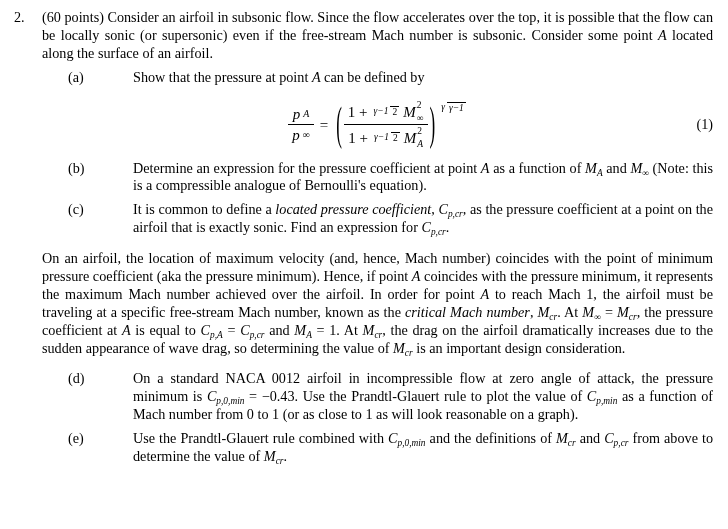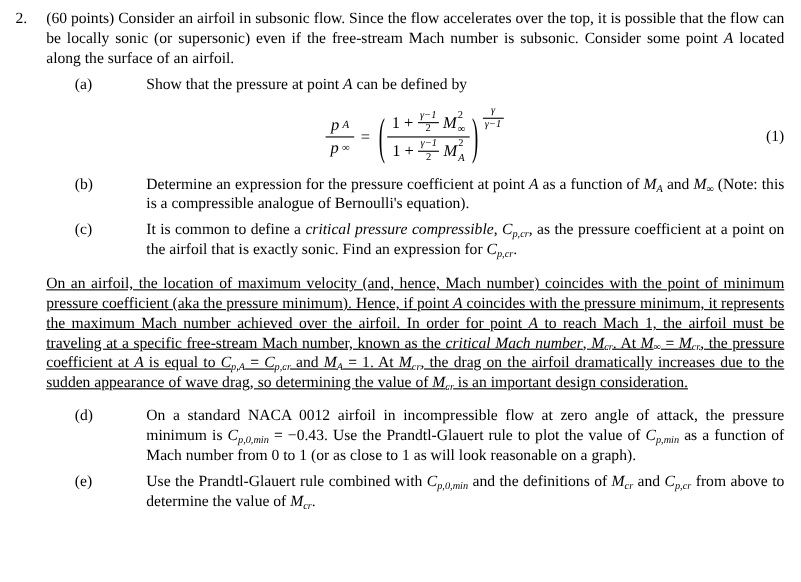--- a/index.html
+++ b/index.html
@@ -14,30 +14,30 @@
   .prob-num { flex: 0 0 28px; }
   .prob-body { flex: 1; min-width: 0; }
   .just { text-align: justify; }
   .it { font-style: italic; }
   sub { font-size: 0.66em; vertical-align: -0.28em; line-height: 0; }
   sup { font-size: 0.66em; vertical-align: 0.5em; line-height: 0; }
 
   .part { display: flex; margin-top: 6px; padding-left: 26px; }
   .part-label { flex: 0 0 29px; }
   .part-text { flex: 1; min-width: 0; margin-left: 36px; }
-  .mid-para { margin: 13px 0 13px 0; text-decoration: underline; }
+  .mid-para { margin: 13px 0 13px 0; }
 
   
   .eq-row { position: relative; display: flex; justify-content: center; align-items: center; margin: 9px 0 5px 0; min-height: 58px; }
   .eq-main { display: inline-flex; align-items: center; font-size: 15px; line-height: 1.2; }
   .rel { margin: 0 6px; }
   .frac { display: inline-flex; flex-direction: column; align-items: stretch; text-align: center; }
   .fnum, .fden { display: flex; align-items: center; justify-content: center; padding: 1px 4px; gap: 3px; }
   .fden { border-top: 1px solid #000; }
-  .sfrac { display: inline-flex; flex-direction: column; align-items: stretch; text-align: center; font-size: 9.5px; line-height: 1.15; margin: 0 1px; }
+  .sfrac { display: inline-flex; flex-direction: row; align-items: stretch; text-align: center; font-size: 9.5px; line-height: 1.15; margin: 0 1px; }
   .sf-top { padding: 0 2px; }
   .sf-bot { border-top: 1px solid #000; padding: 0 2px; }
   .mvar { display: inline-flex; align-items: center; }
   .supsub { display: inline-flex; flex-direction: column; align-items: flex-start; justify-content: center; font-size: 9.5px; line-height: 1.1; margin-left: 1px; gap: 2px; }
   .supsub sup, .supsub sub { vertical-align: baseline; font-size: inherit; line-height: inherit; }
   .bigparen { display: inline-block; transform: scaleY(2.7); font-size: 17px; line-height: 1; margin: 0 2px; font-weight: 400; }
   .expfrac { transform: translateY(-17px); margin-left: 2px; }
   .eq-num { position: absolute; right: 0; top: 50%; transform: translateY(-50%); }
 </style>
 </head>
@@ -108,21 +108,21 @@
         <span class="eq-num">(1)</span>
       </div>
 
       <div class="part">
         <span class="part-label">(b)</span>
         <p class="part-text just">Determine an expression for the pressure coefficient at point <span class="it">A</span> as a function of <span class="it">M</span><sub class="it">A</sub> and <span class="it">M</span><sub>∞</sub> (Note: this is a compressible analogue of Bernoulli's equation).</p>
       </div>
 
       <div class="part">
         <span class="part-label">(c)</span>
-        <p class="part-text just">It is common to define a <span class="it">critical pressure compressible</span>, <span class="it">C</span><sub class="it">p,cr</sub>, as the pressure coefficient at a point on the airfoil that is exactly sonic. Find an expression for <span class="it">C</span><sub class="it">p,cr</sub>.</p>
+        <p class="part-text just">It is common to define a <span class="it">located pressure coefficient</span>, <span class="it">C</span><sub class="it">p,cr</sub>, as the pressure coefficient at a point on the airfoil that is exactly sonic. Find an expression for <span class="it">C</span><sub class="it">p,cr</sub>.</p>
       </div>
 
       <p class="just mid-para">On an airfoil, the location of maximum velocity (and, hence, Mach number) coincides with the point of minimum pressure coefficient (aka the pressure minimum). Hence, if point <span class="it">A</span> coincides with the pressure minimum, it represents the maximum Mach number achieved over the airfoil. In order for point <span class="it">A</span> to reach Mach 1, the airfoil must be traveling at a specific free-stream Mach number, known as the <span class="it">critical Mach number</span>, <span class="it">M</span><sub class="it">cr</sub>. At <span class="it">M</span><sub>∞</sub> = <span class="it">M</span><sub class="it">cr</sub>, the pressure coefficient at <span class="it">A</span> is equal to <span class="it">C</span><sub class="it">p,A</sub> = <span class="it">C</span><sub class="it">p,cr</sub> and <span class="it">M</span><sub class="it">A</sub> = 1. At <span class="it">M</span><sub class="it">cr</sub>, the drag on the airfoil dramatically increases due to the sudden appearance of wave drag, so determining the value of <span class="it">M</span><sub class="it">cr</sub> is an important design consideration.</p>
 
       <div class="part">
         <span class="part-label">(d)</span>
         <p class="part-text just">On a standard NACA 0012 airfoil in incompressible flow at zero angle of attack, the pressure minimum is <span class="it">C</span><sub class="it">p,0,min</sub> = −0.43. Use the Prandtl-Glauert rule to plot the value of <span class="it">C</span><sub class="it">p,min</sub> as a function of Mach number from 0 to 1 (or as close to 1 as will look reasonable on a graph).</p>
       </div>
 
       <div class="part">

